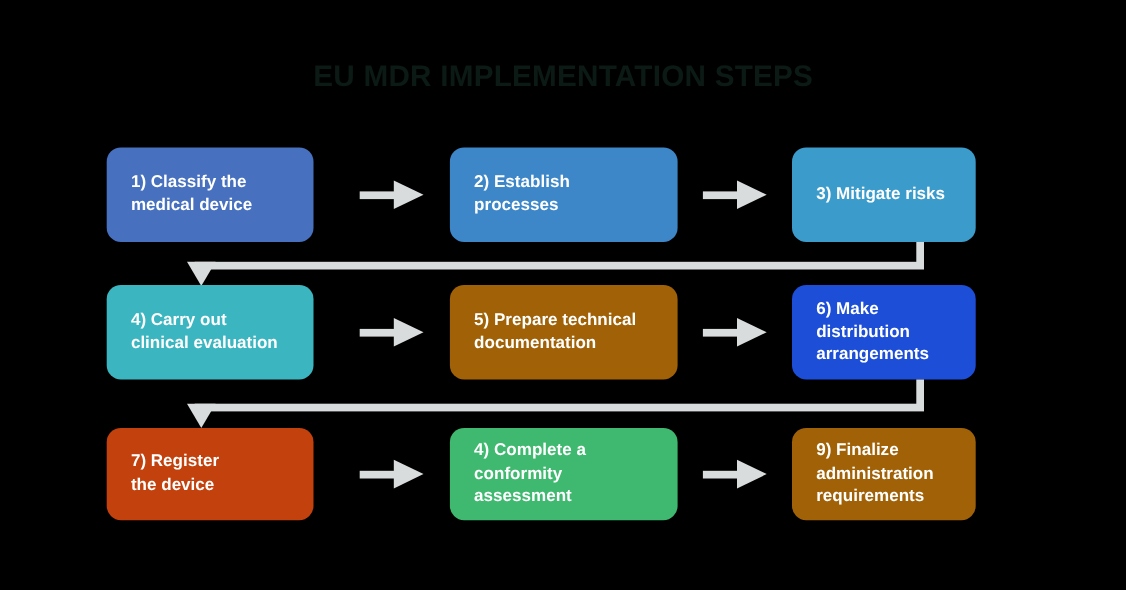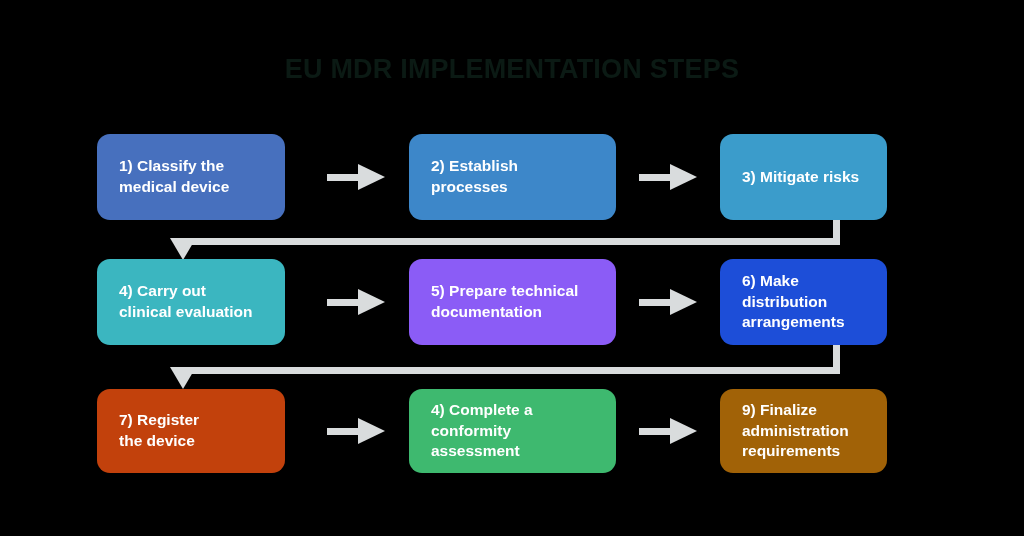--- a/index.html
+++ b/index.html
@@ -139,21 +139,21 @@
   <div class="wrap" style="left:170px; top:220px; width:670px; height:40px;">
     <div class="vstub" style="right:0; top:0; height:20px;"></div>
     <div class="hbar" style="left:7px; top:18px; right:0;"></div>
     <div class="dhead" style="left:0; top:18px;"></div>
   </div>
 
   <div class="box col1 row2" style="background:#3bb6c0">
     <span class="label">4) Carry out
 clinical evaluation</span>
   </div>
-  <div class="box col2 row2" style="background:#8b5cf6">
+  <div class="box col2 row2" style="background:#a16207">
     <span class="label">5) Prepare technical
 documentation</span>
   </div>
   <div class="box col3 row2" style="background:#1d4ed8">
     <span class="label">6) Make distribution
 arrangements</span>
   </div>
 
   <div class="harrow" style="left:327px; top:289px;">
     <div class="shaft"></div>

